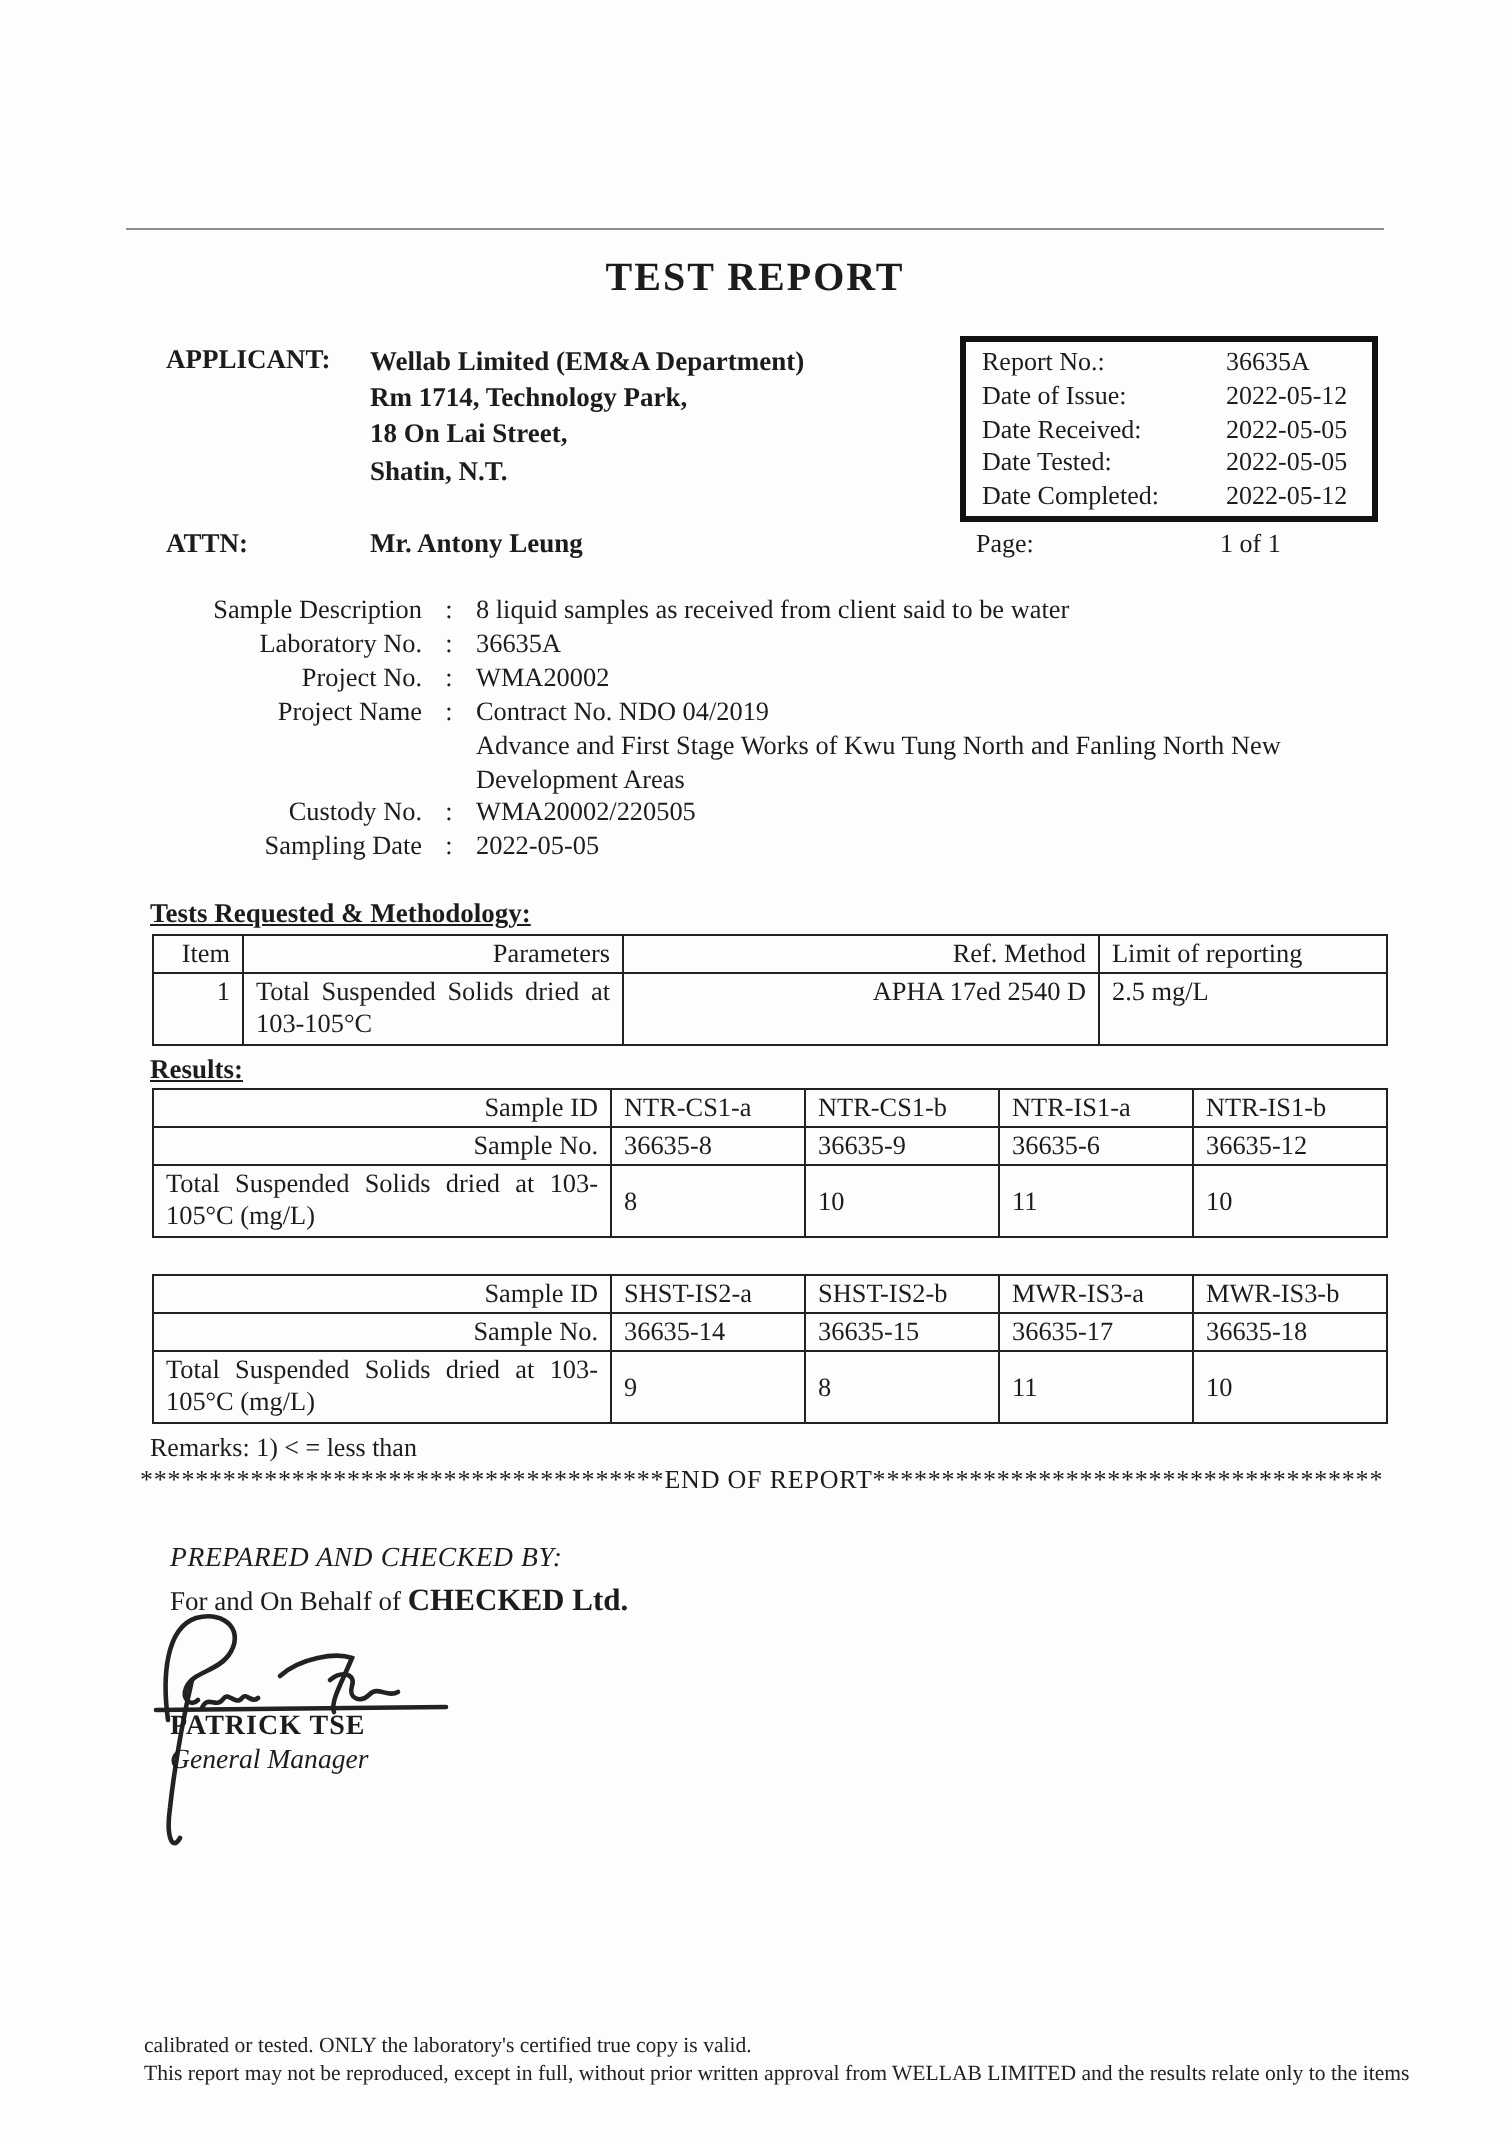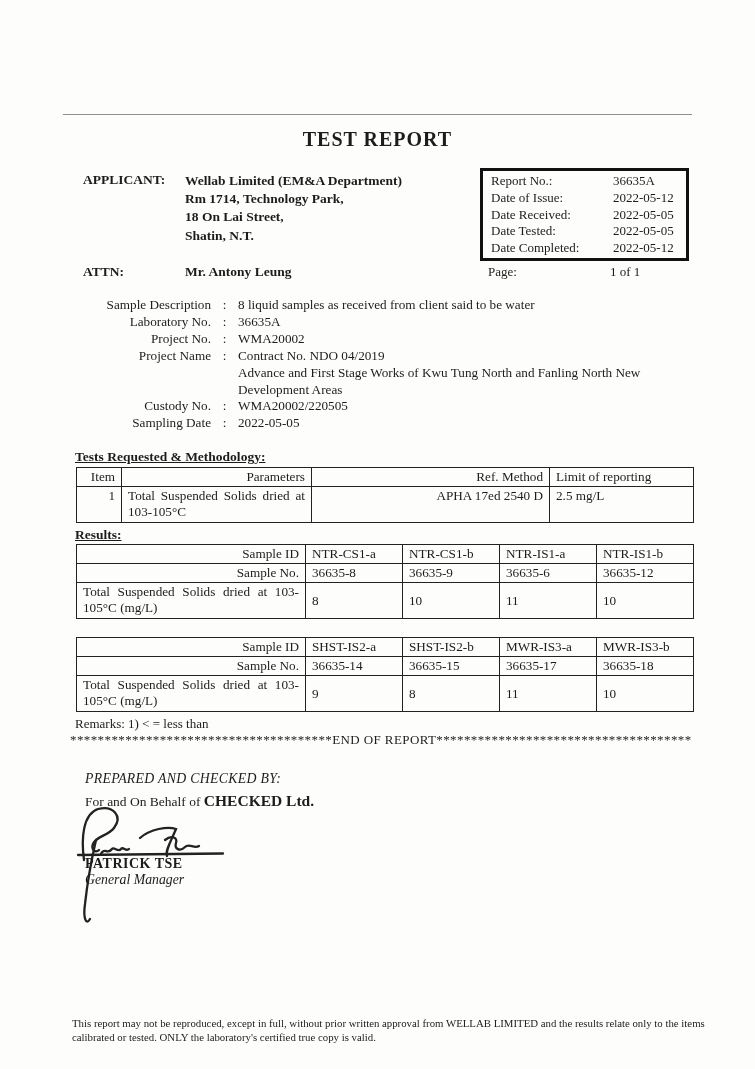--- a/index.html
+++ b/index.html
@@ -259,17 +259,17 @@
       <path d="M72,40 C82,31 100,28 108,31 C103,43 97,53 99,58"></path>
       <path d="M97,42 C103,37 110,39 108,45 C106,51 112,54 117,49 C121,45 126,51 131,48"></path>
       <path d="M10,57 L155,55.5"></path>
       <path d="M28,42 C22,68 19,88 17,106 C15,120 18,128 22,121"></path>
     </g>
   </svg>
   <div class="sig-name">PATRICK TSE</div>
   <div class="sig-title">General Manager</div>
 
   <div class="footer">
+    <div>calibrated or tested. ONLY the laboratory's certified true copy is valid.</div>
     <div>This report may not be reproduced, except in full, without prior written approval from WELLAB LIMITED and the results relate only to the items</div>
-    <div>calibrated or tested. ONLY the laboratory's certified true copy is valid.</div>
   </div>
 
 </div>
 
 </body></html>

